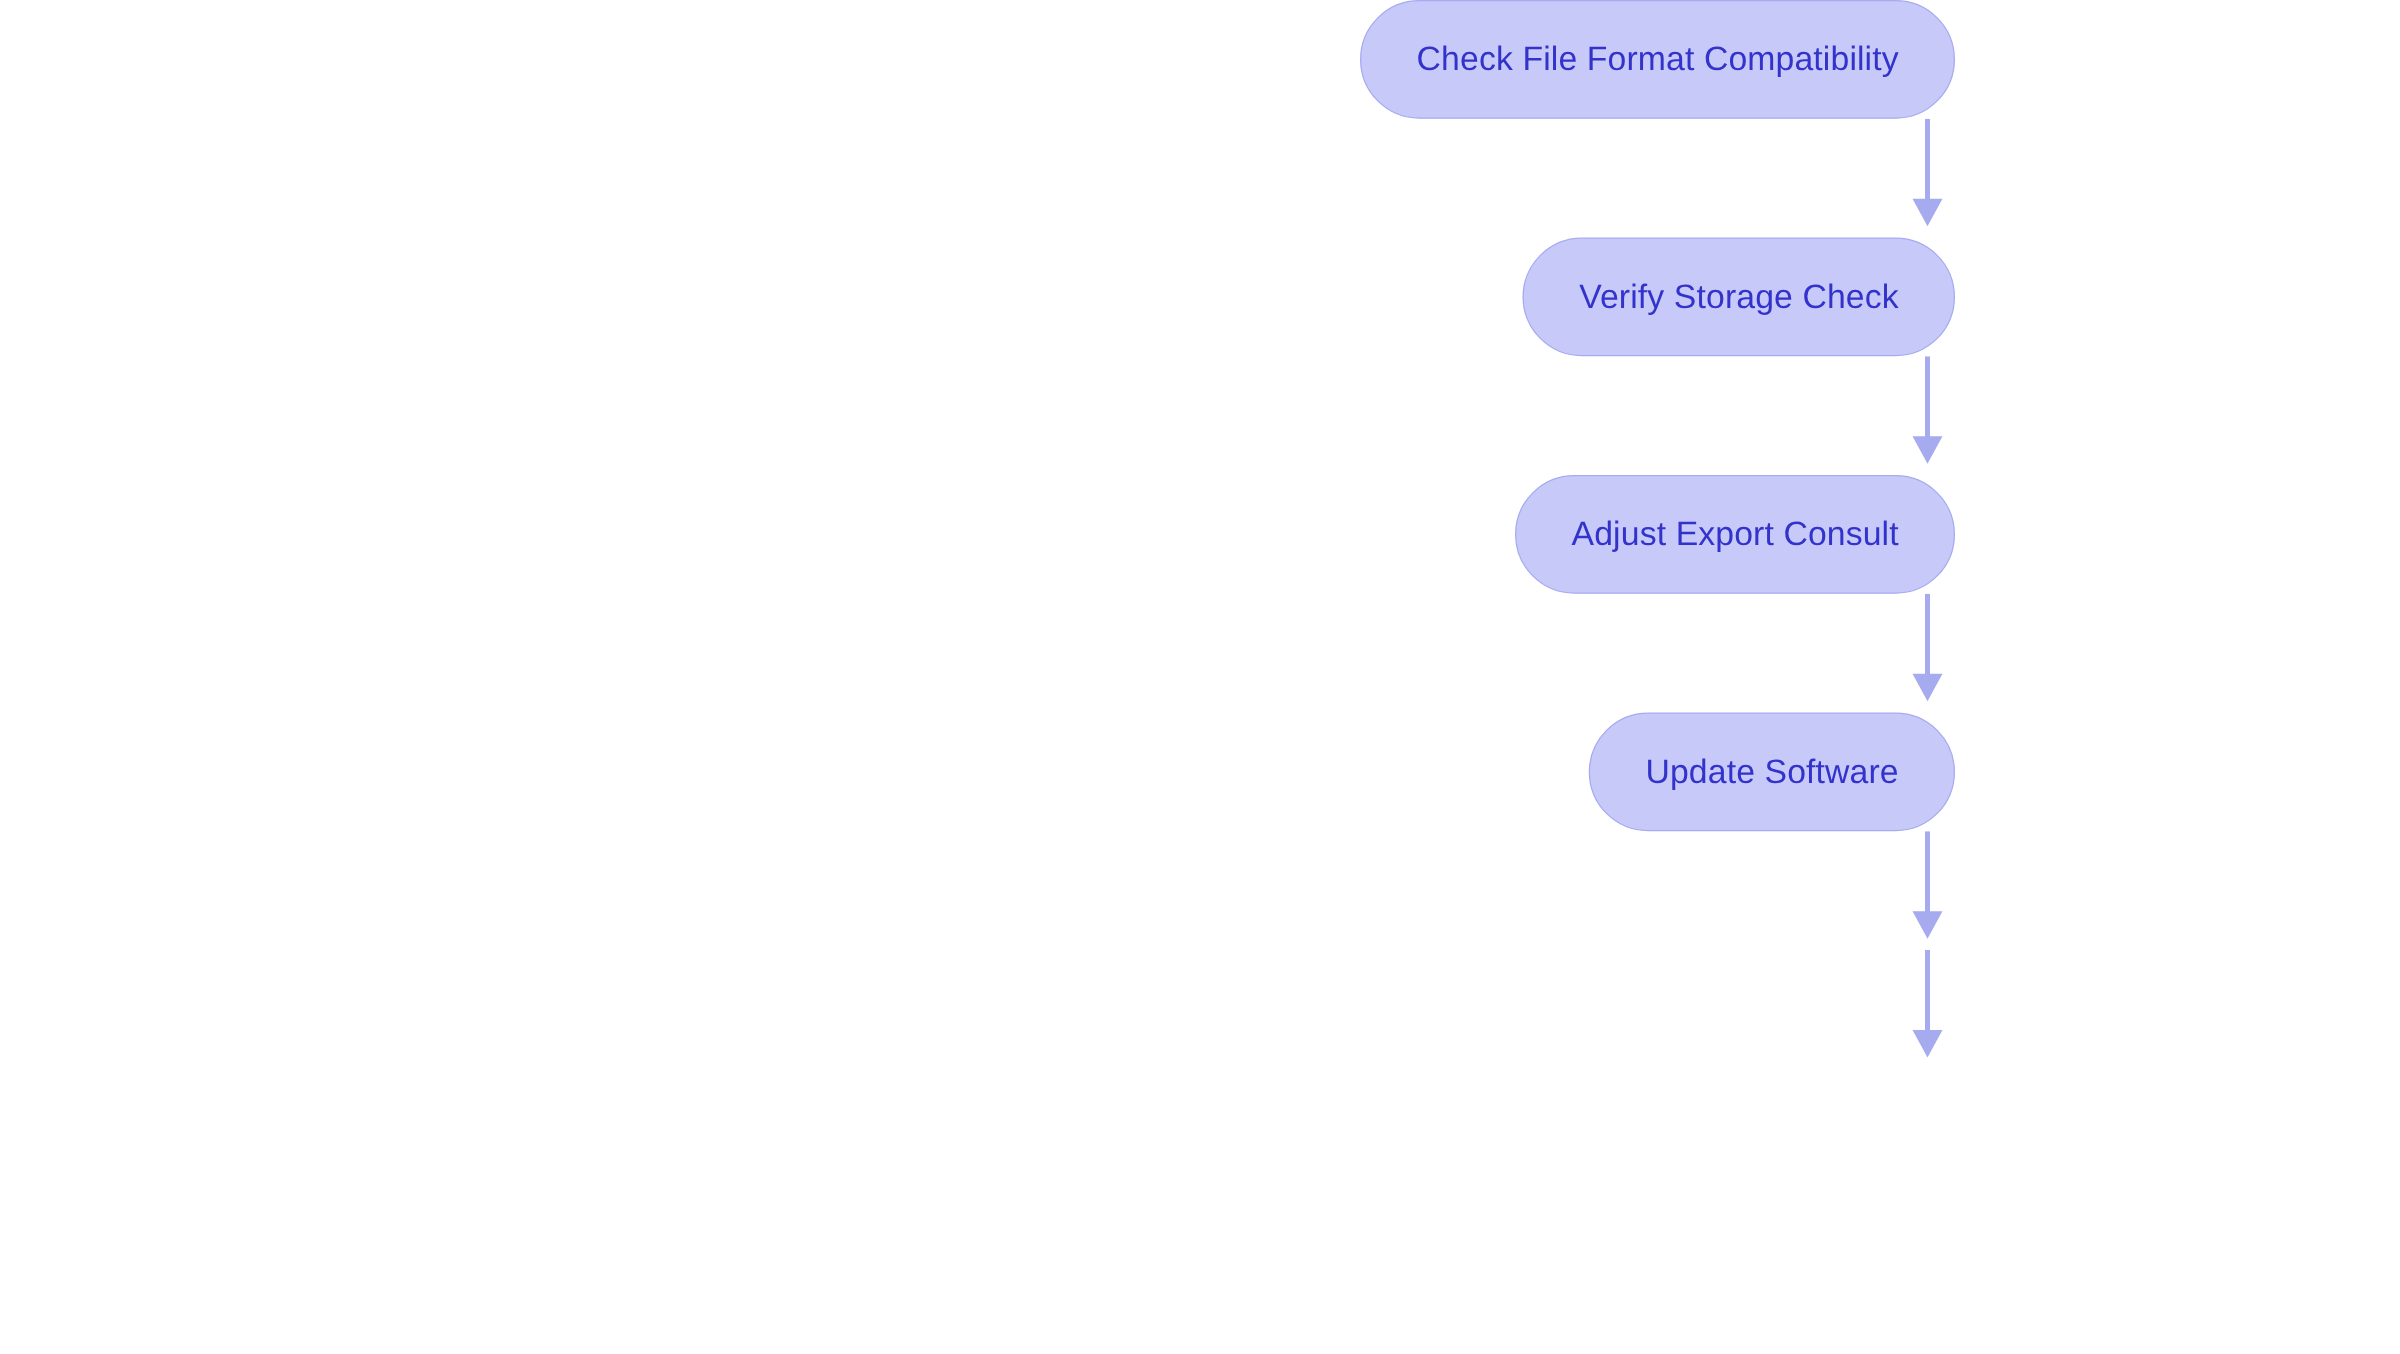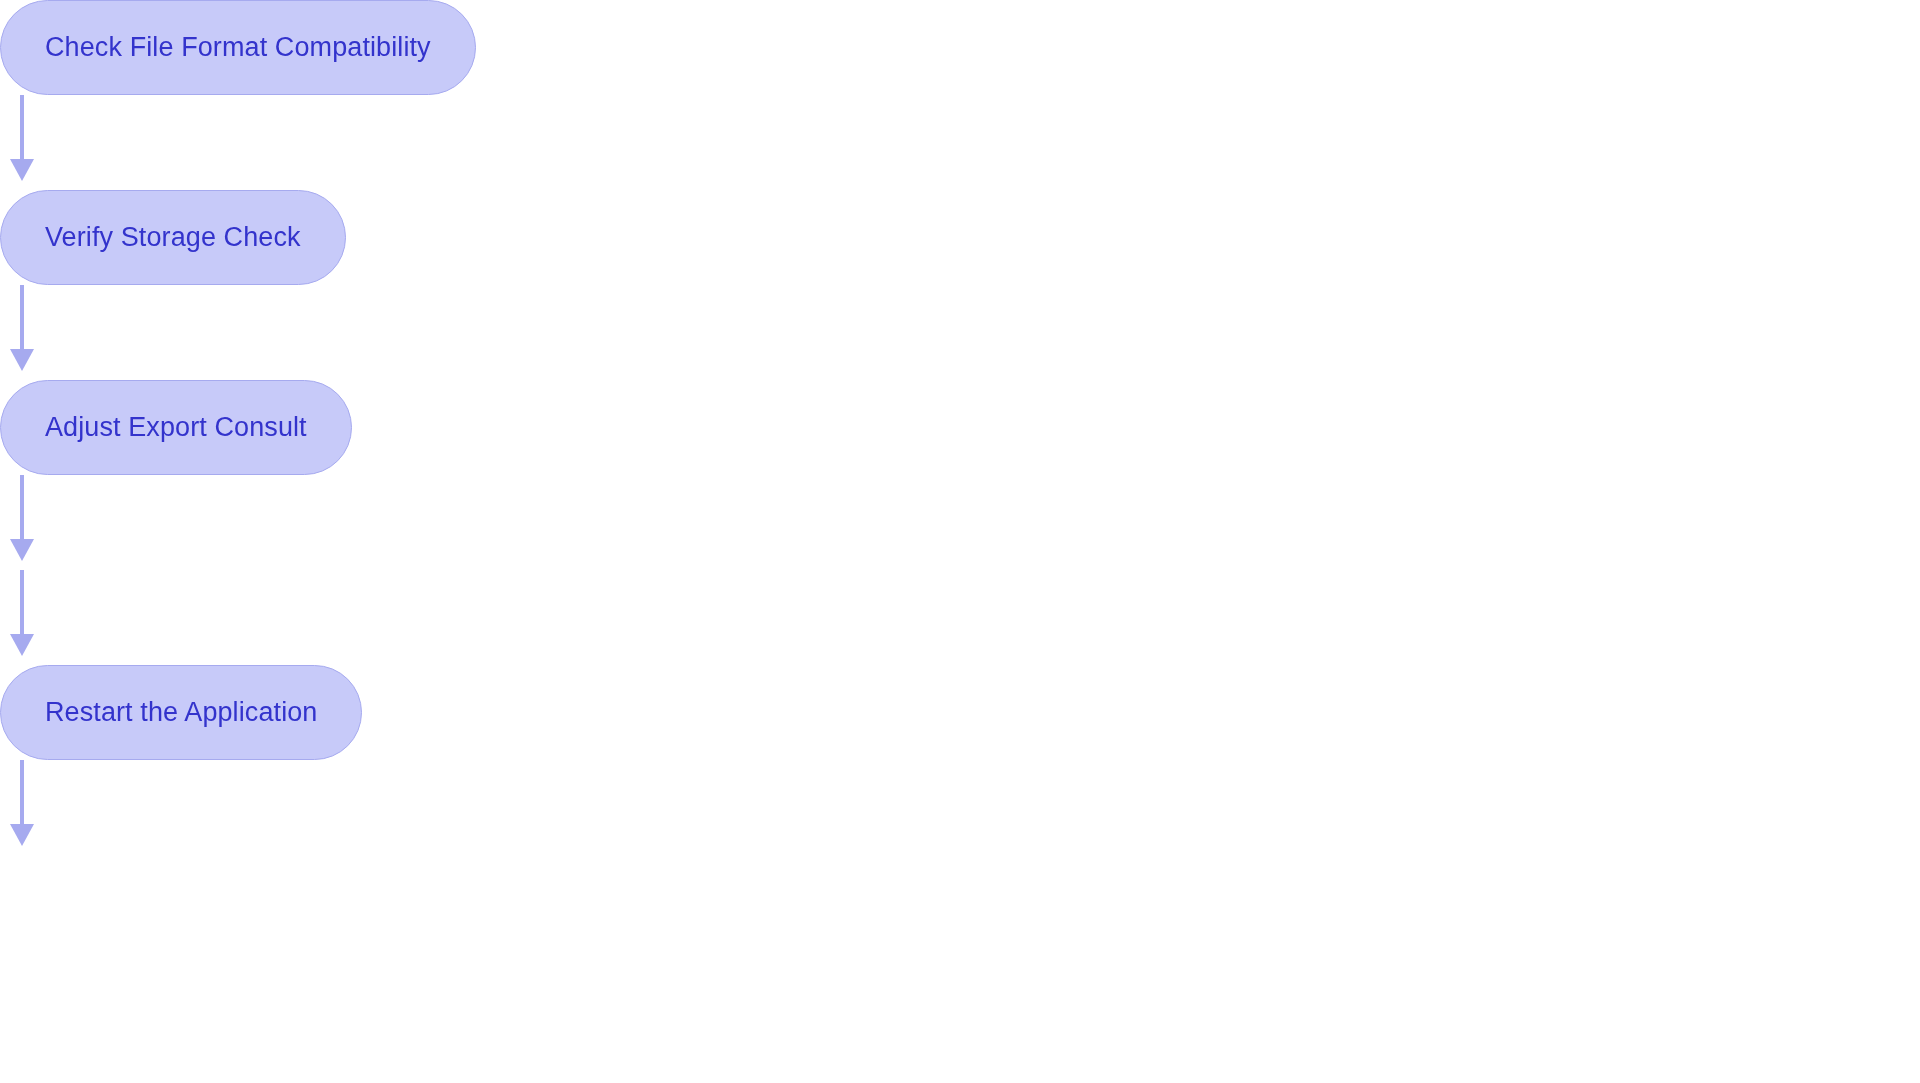--- a/index.html
+++ b/index.html
@@ -21,21 +21,21 @@
     background: #ffffff;
   }
   .flow-column {
     position: absolute;
     left: 0;
     top: 0;
     width: 1564px;
     height: 1083px;
     display: flex;
     flex-direction: column;
-    align-items: flex-start;
+    align-items: flex-end;
     justify-content: flex-start;
   }
   .node {
     box-sizing: border-box;
     height: 95px;
     border-radius: 999px;
     background: #c7caf9;
     border: 1.6px solid #a6aaef;
     display: flex;
     align-items: center;
@@ -91,29 +91,29 @@
 
     <div class="node">
       <span class="node-label">Adjust Export Consult</span>
     </div>
 
     <svg class="connector" viewBox="0 0 44 95">
       <line x1="22" y1="0" x2="22" y2="72"></line>
       <polygon points="22,86 10,64 34,64"></polygon>
     </svg>
 
+    <div class="node">
+      <span class="node-label">Update Software</span>
+    </div>
 
     <svg class="connector" viewBox="0 0 44 95">
       <line x1="22" y1="0" x2="22" y2="72"></line>
       <polygon points="22,86 10,64 34,64"></polygon>
     </svg>
 
-    <div class="node">
-      <span class="node-label">Restart the Application</span>
-    </div>
 
     <svg class="connector" viewBox="0 0 44 95">
       <line x1="22" y1="0" x2="22" y2="72"></line>
       <polygon points="22,86 10,64 34,64"></polygon>
     </svg>
 
 
   </div>
 </div>
 

